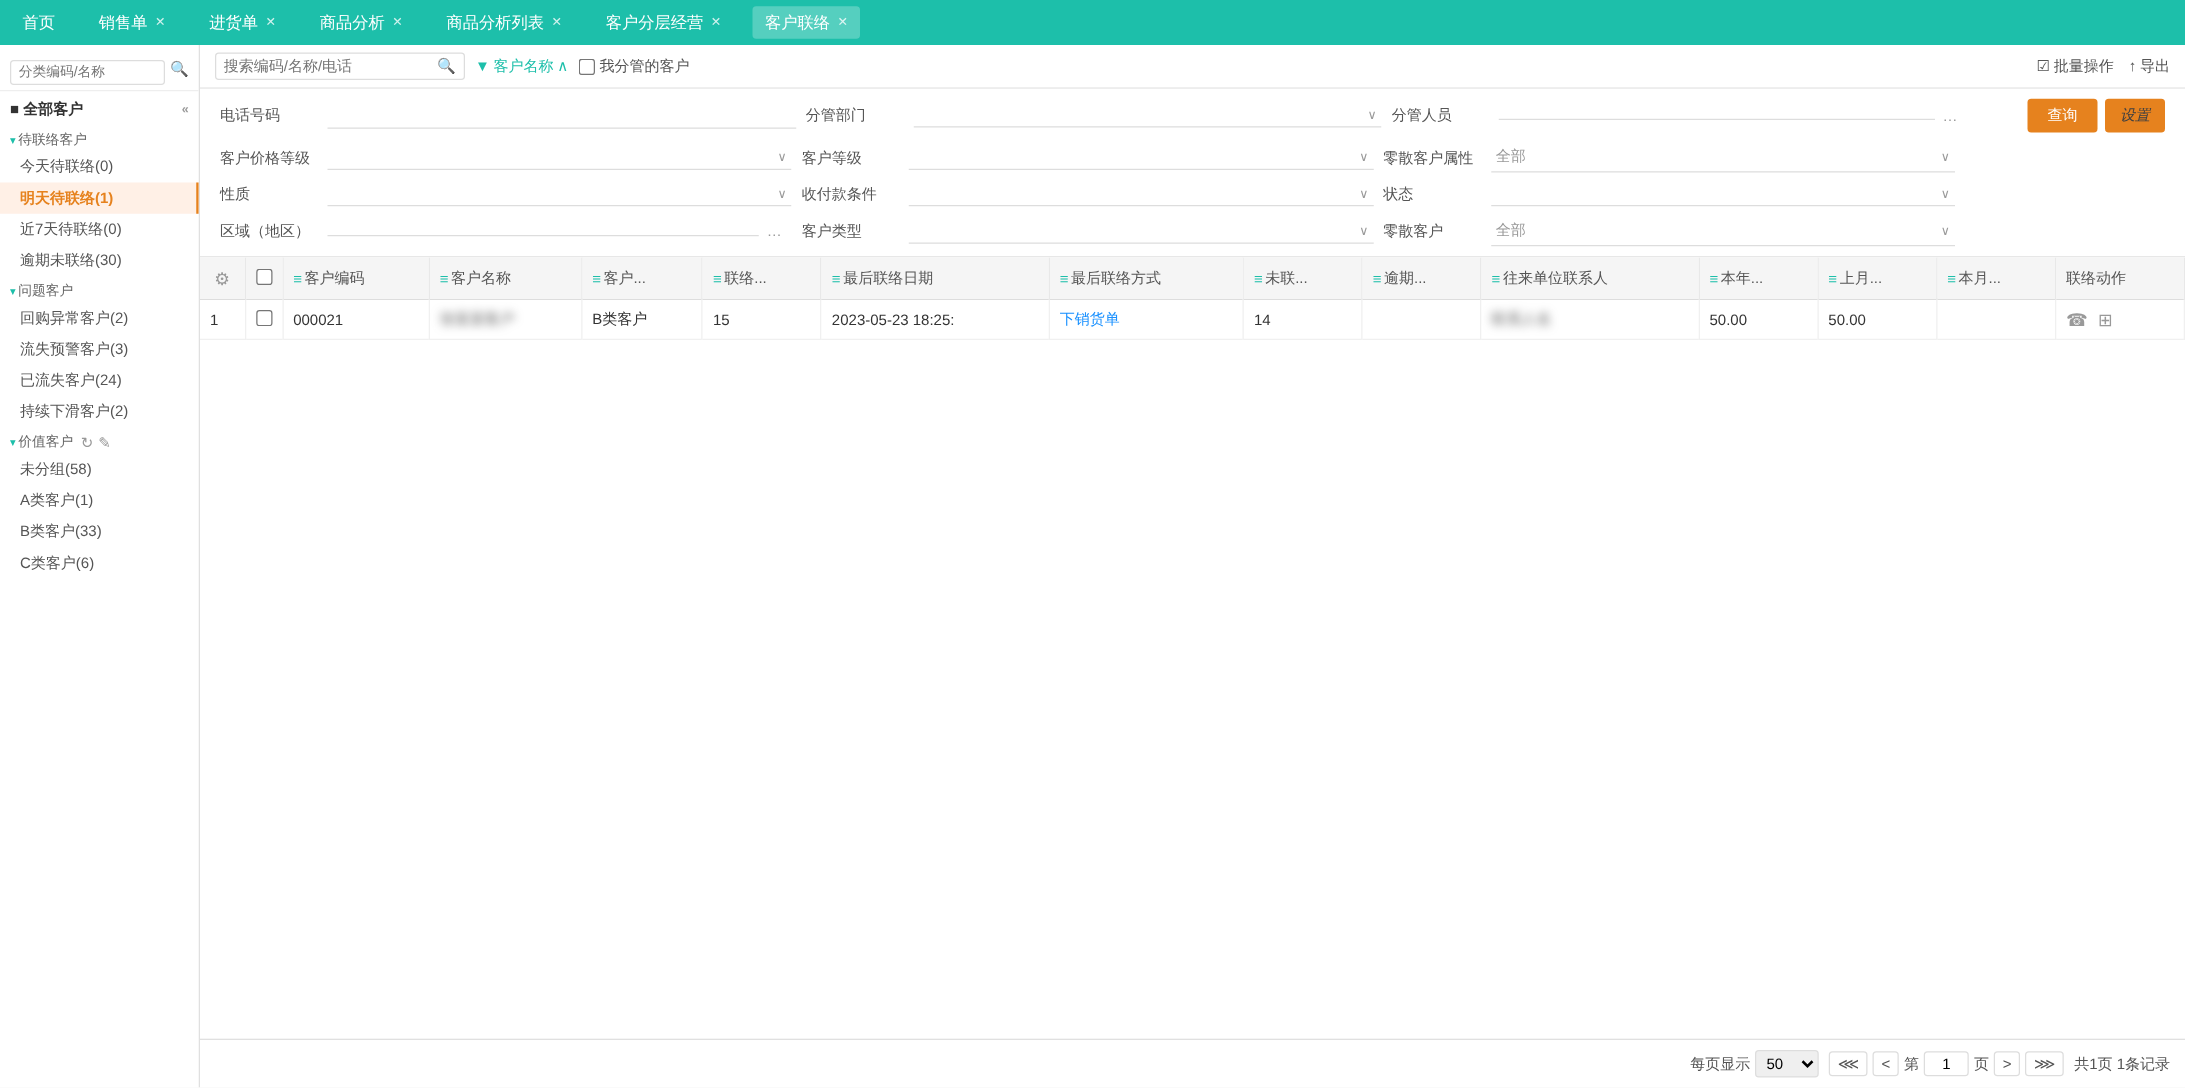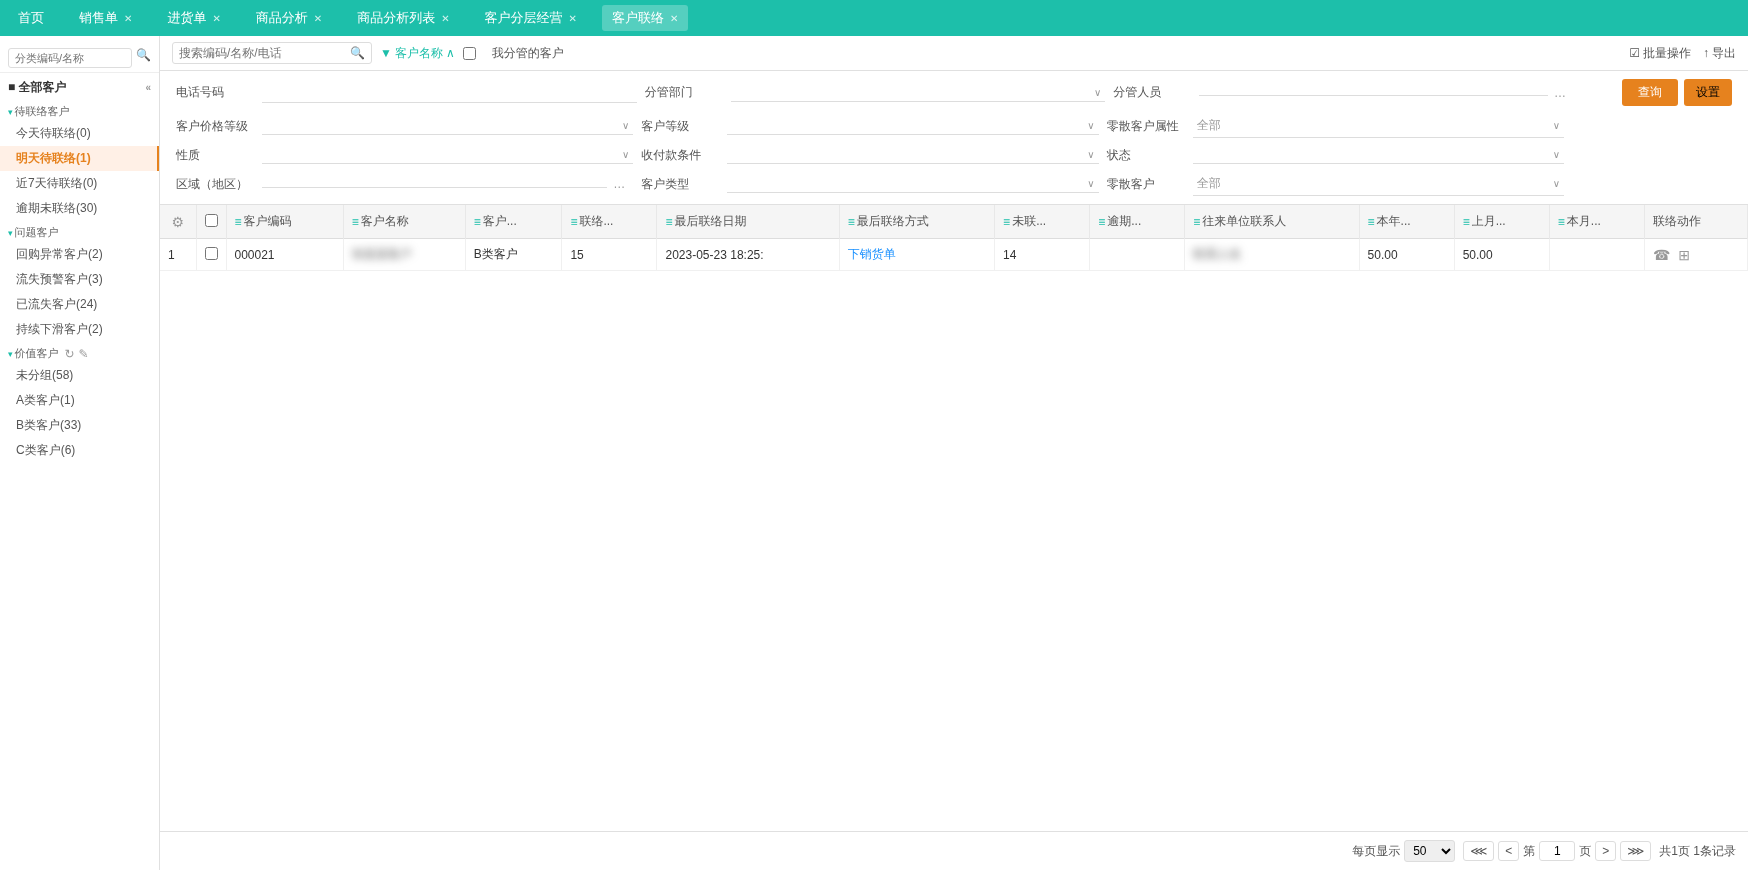--- a/index.html
+++ b/index.html
@@ -128,21 +128,21 @@
       display: flex;
       align-items: center;
       color: #1dbfaa;
       cursor: pointer;
       font-size: 12px;
       gap: 3px;
     }
     .my-customer-check {
       display: flex;
       align-items: center;
-      gap: 16px;
+      gap: 4px;
       font-size: 12px;
       color: #555;
       cursor: pointer;
     }
     .toolbar-right {
       margin-left: auto;
       display: flex;
       align-items: center;
       gap: 12px;
     }
@@ -210,26 +210,27 @@
       background: #e6821e;
       color: #fff;
       border: none;
       border-radius: 3px;
       padding: 5px 16px;
       cursor: pointer;
       font-size: 12px;
     }
     .btn-settings {
       background: #e6821e;
-      color: #000000;
+      color: #404040;
       border: none;
       border-radius: 3px;
       padding: 5px 12px;
       cursor: pointer;
       font-size: 12px;
+      font-style: italic;
     }
     .filter-ellipsis {
       color: #999;
       font-size: 12px;
       cursor: pointer;
       min-width: 20px;
     }
 
     
     .table-area {

